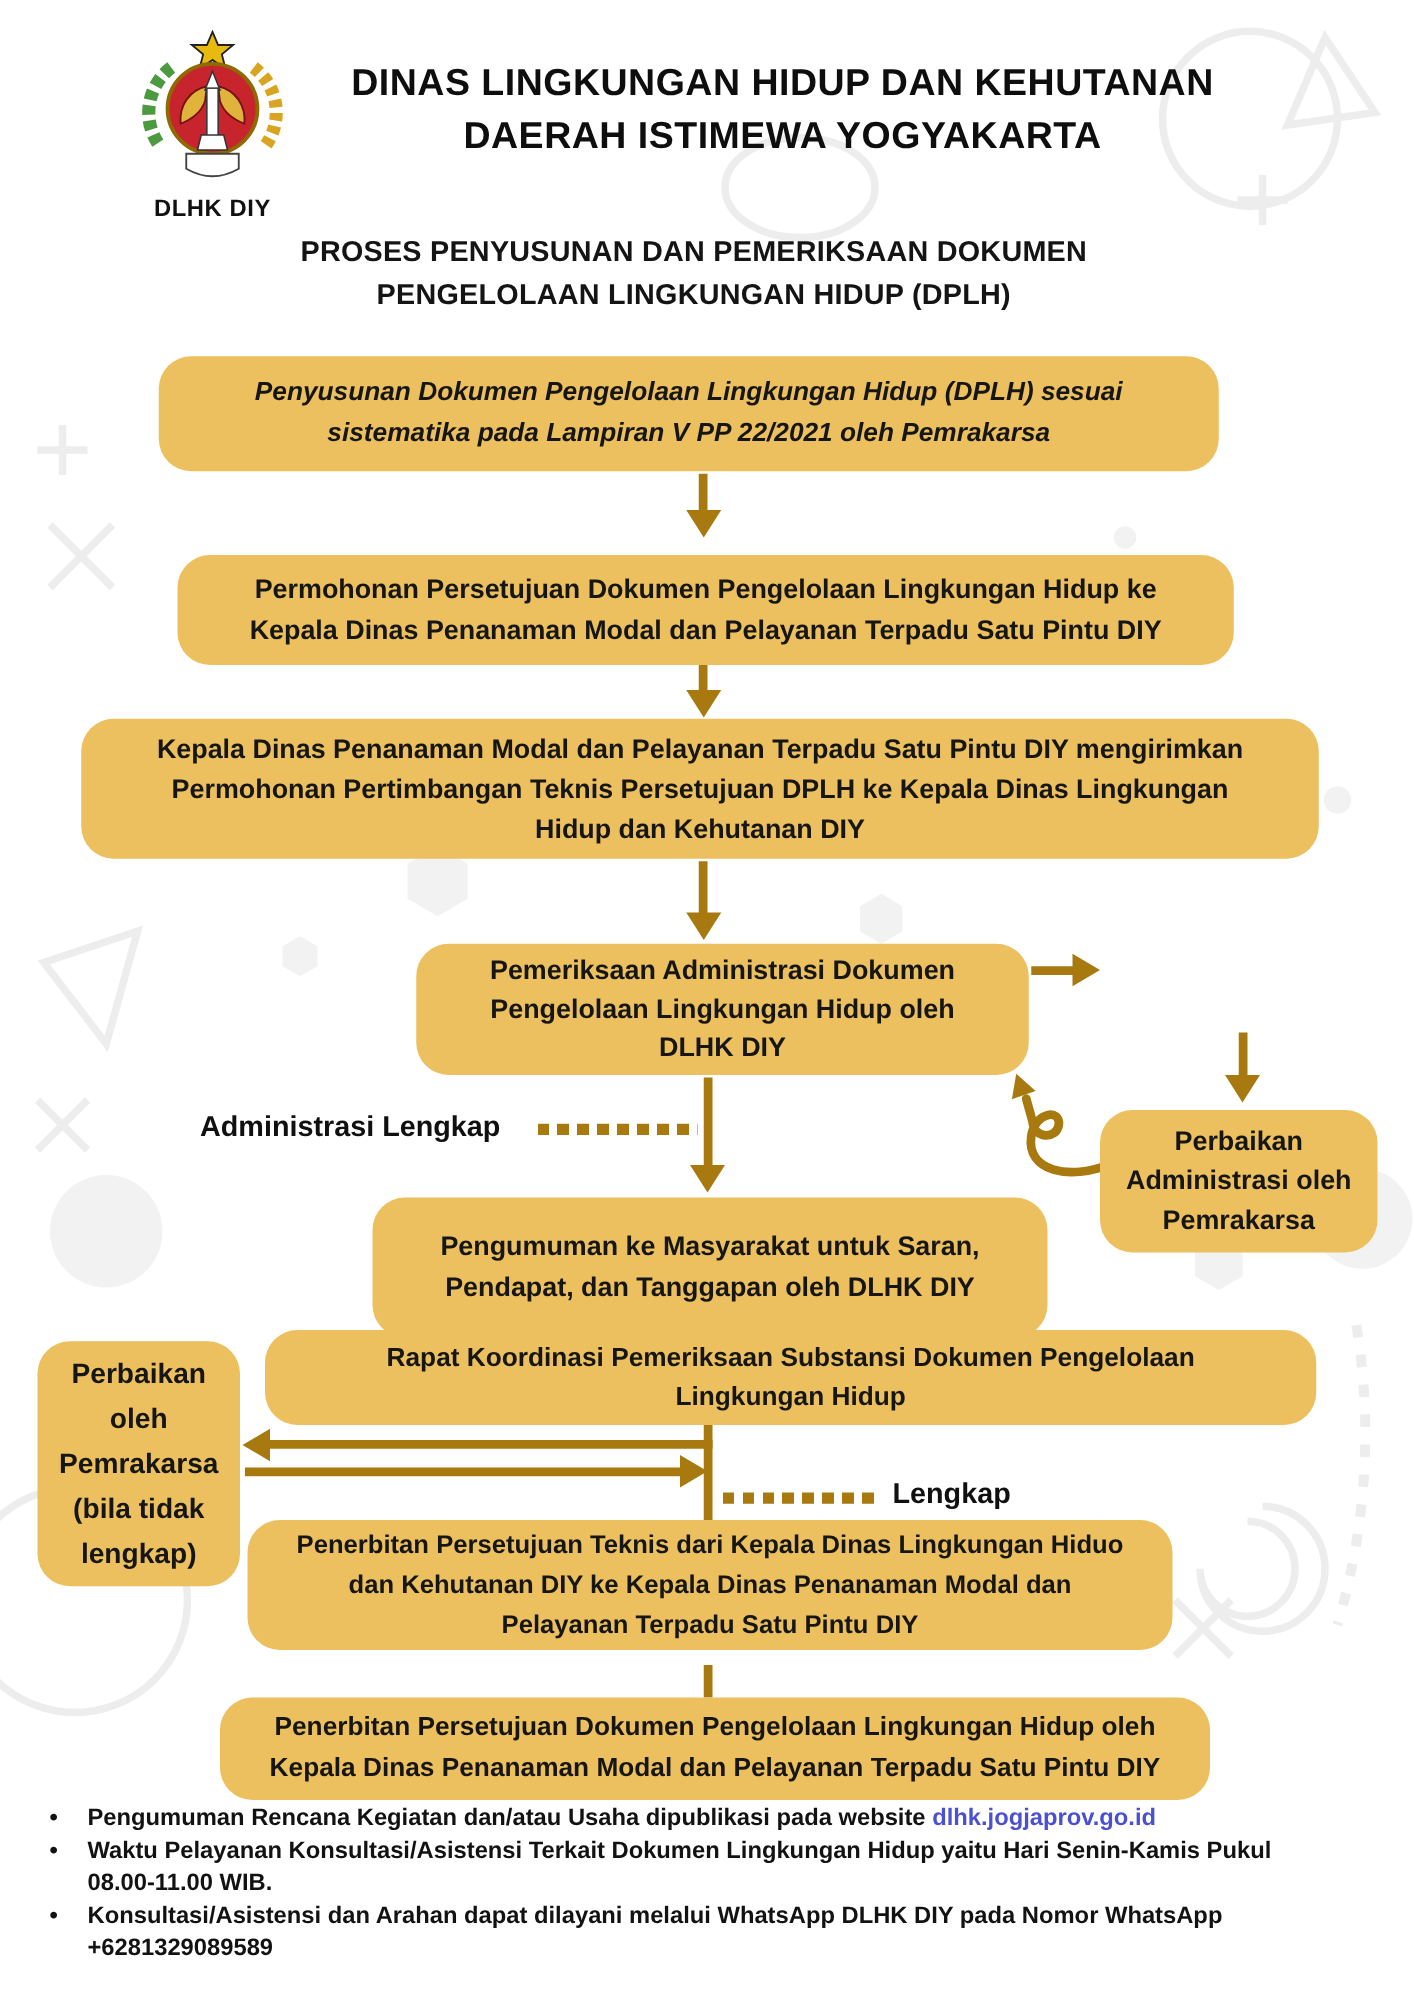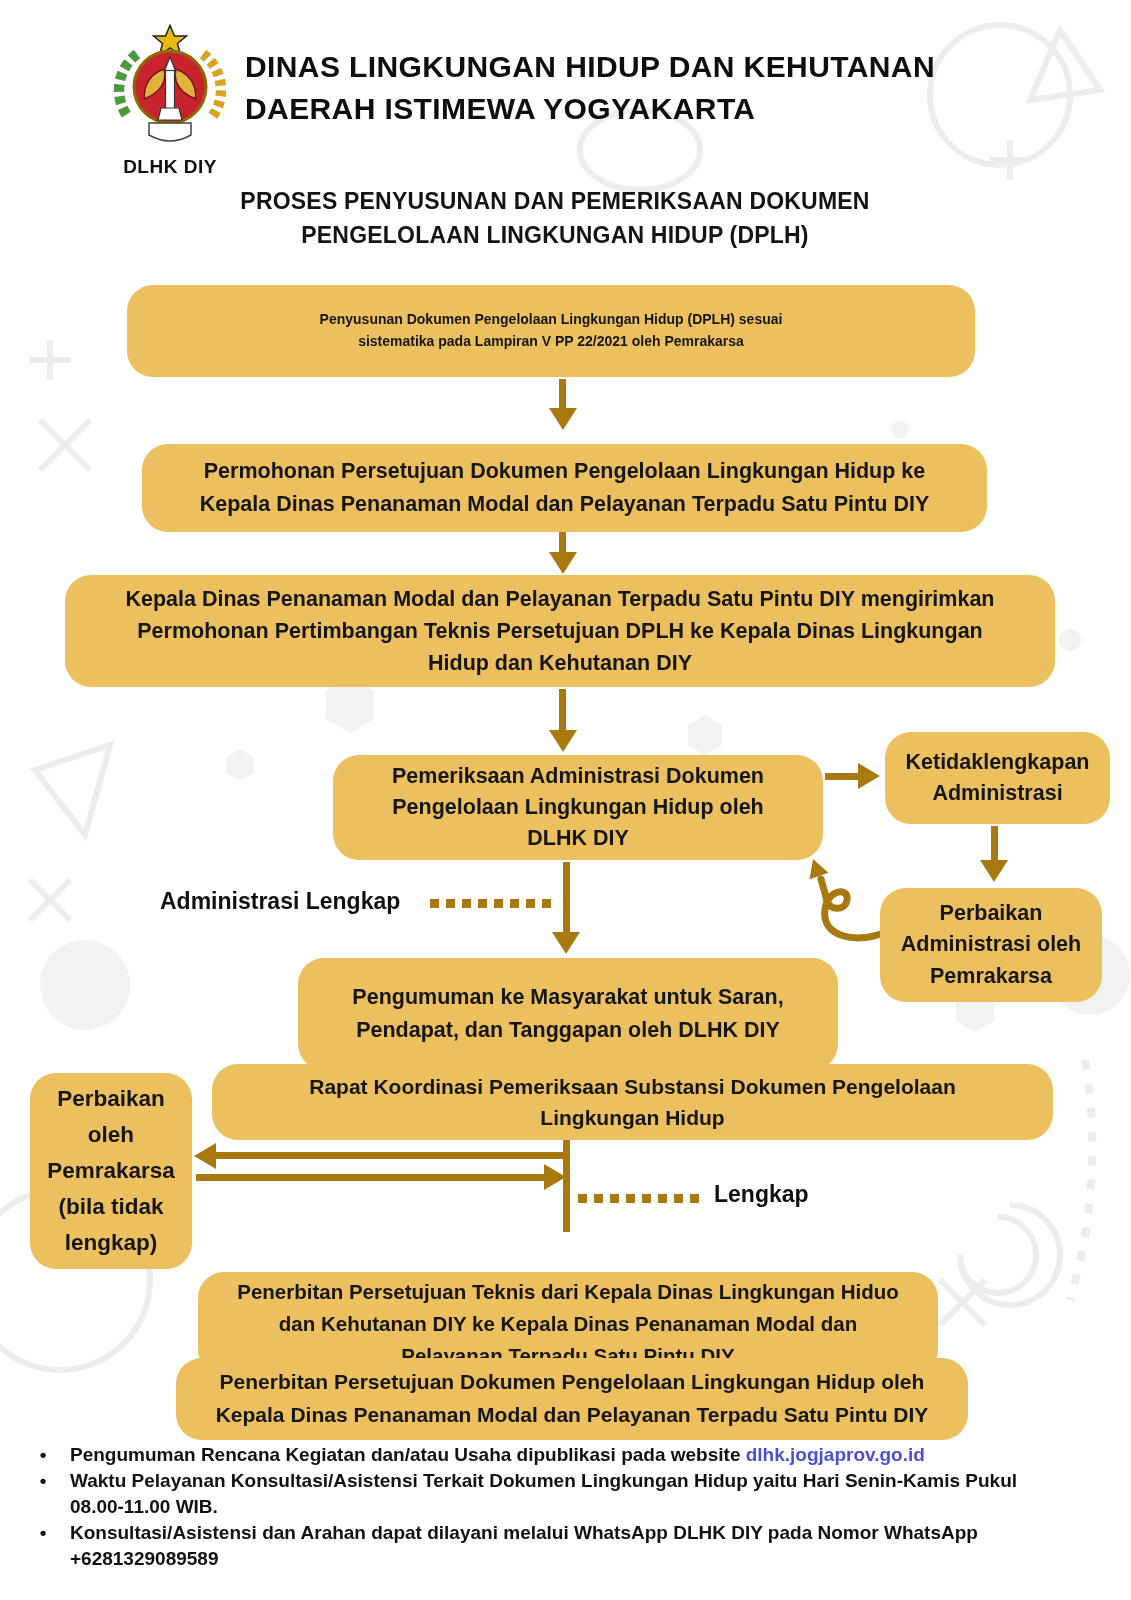--- a/index.html
+++ b/index.html
@@ -4,21 +4,21 @@
 <style>
   html,body{margin:0;padding:0;background:#ffffff;}
   .page{position:relative;width:1131px;height:1600px;background:#ffffff;overflow:hidden;
         font-family:"Liberation Sans", sans-serif;color:#151515;}
   .doodles{position:absolute;left:0;top:0;z-index:0;pointer-events:none;}
   .layer{position:absolute;z-index:1;}
 
   .logo{position:absolute;left:95px;top:24px;width:150px;text-align:center;z-index:2;}
   .logo-caption{font-weight:bold;font-size:19px;letter-spacing:0.5px;margin-top:2px;color:#111;}
 
-  .title{position:absolute;left:245px;width:762px;font-weight:bold;
+  .title{position:absolute;left:245px;width:762px;text-align:center;font-weight:bold;
          font-size:30px;letter-spacing:0.4px;color:#0e0e0e;z-index:2;}
   .subtitle{position:absolute;left:80px;width:950px;text-align:center;font-weight:bold;
             font-size:23px;letter-spacing:0.2px;color:#141414;z-index:2;}
 
   .box{position:absolute;background:var(--box_fill,#ECC05E);border-radius:26px;
        display:flex;align-items:center;justify-content:center;text-align:center;
        font-weight:bold;color:#161616;white-space:pre-line;z-index:2;padding:4px 10px;box-sizing:border-box;}
 
   .vl{position:absolute;width:7px;background:var(--arrow,#A8790E);z-index:1;}
   .hl{position:absolute;height:7px;background:var(--arrow,#A8790E);z-index:1;}
@@ -90,45 +90,43 @@
       <path d="M36,66 h28 v8 q-14,8 -28,0 Z" fill="#ffffff" stroke="#444" stroke-width="1"></path>
     </svg>
     <div class="logo-caption">DLHK DIY</div>
   </div>
 
   <div class="title" style="top:50px;">DINAS LINGKUNGAN HIDUP DAN KEHUTANAN</div>
   <div class="title" style="top:92px;">DAERAH ISTIMEWA YOGYAKARTA</div>
   <div class="subtitle" style="top:188px;">PROSES PENYUSUNAN DAN PEMERIKSAAN  DOKUMEN</div>
   <div class="subtitle" style="top:222px;">PENGELOLAAN LINGKUNGAN HIDUP (DPLH)</div>
 
-  <div class="box" style="left:127px;top:285px;width:848px;height:92px;font-size:14px;line-height:1.55;">Penyusunan Dokumen Pengelolaan Lingkungan Hidup (DPLH) sesuai
+  <div class="box" style="left:127px;top:285px;width:848px;height:92px;font-size:21px;line-height:1.55;font-style:italic;">Penyusunan Dokumen Pengelolaan Lingkungan Hidup (DPLH) sesuai
 sistematika pada Lampiran V PP 22/2021 oleh Pemrakarsa</div>
   <div class="box" style="left:142px;top:444px;width:845px;height:88px;font-size:21.5px;line-height:1.55;">Permohonan Persetujuan Dokumen Pengelolaan Lingkungan Hidup ke
 Kepala Dinas Penanaman Modal dan Pelayanan Terpadu Satu Pintu DIY</div>
   <div class="box" style="left:65px;top:575px;width:990px;height:112px;font-size:21.5px;line-height:1.5;">Kepala Dinas Penanaman Modal dan Pelayanan Terpadu Satu Pintu DIY mengirimkan
 Permohonan Pertimbangan Teknis Persetujuan DPLH ke Kepala Dinas Lingkungan
 Hidup dan Kehutanan DIY</div>
   <div class="box" style="left:333px;top:755px;width:490px;height:105px;font-size:21.5px;line-height:1.45;">Pemeriksaan Administrasi Dokumen
 Pengelolaan Lingkungan Hidup oleh
 DLHK DIY</div>
-  <div class="box" style="left:885px;top:732px;width:225px;height:92px;font-size:21.5px;line-height:1.45;">Ketidaklengkapan
-Administrasi</div>
   <div class="box" style="left:880px;top:888px;width:222px;height:114px;font-size:21.5px;line-height:1.45;">Perbaikan
 Administrasi oleh
 Pemrakarsa</div>
   <div class="box" style="left:298px;top:958px;width:540px;height:112px;font-size:21.5px;line-height:1.55;">Pengumuman ke Masyarakat untuk Saran,
 Pendapat, dan Tanggapan oleh DLHK DIY</div>
   <div class="box" style="left:212px;top:1064px;width:841px;height:76px;font-size:21px;line-height:1.5;">Rapat Koordinasi Pemeriksaan Substansi Dokumen Pengelolaan
 Lingkungan Hidup</div>
   <div class="box" style="left:30px;top:1073px;width:162px;height:196px;font-size:22.5px;line-height:1.6;">Perbaikan
 oleh
 Pemrakarsa
 (bila tidak
 lengkap)</div>
-  <div class="box" style="left:198px;top:1272px;width:740px;height:104px;font-size:20.5px;line-height:1.55;">Penerbitan Persetujuan Teknis dari Kepala Dinas Lingkungan Hiduo
+  <div class="box" style="left:198px;top:1216px;width:740px;height:104px;font-size:20.5px;line-height:1.55;">Penerbitan Persetujuan Teknis dari Kepala Dinas Lingkungan Hiduo
 dan Kehutanan DIY ke Kepala Dinas Penanaman Modal dan
 Pelayanan Terpadu Satu Pintu DIY</div>
   <div class="box" style="left:176px;top:1358px;width:792px;height:82px;font-size:21px;line-height:1.55;">Penerbitan Persetujuan Dokumen Pengelolaan Lingkungan Hidup oleh
 Kepala Dinas Penanaman Modal dan Pelayanan Terpadu Satu Pintu DIY</div>
 
   <div class="vl" style="left:559px;top:379px;height:30px;"></div>
   <div class="td" style="left:549px;top:408px;"></div>
 
   <div class="vl" style="left:559px;top:522px;height:32px;"></div>
   <div class="td" style="left:549px;top:552px;"></div>

